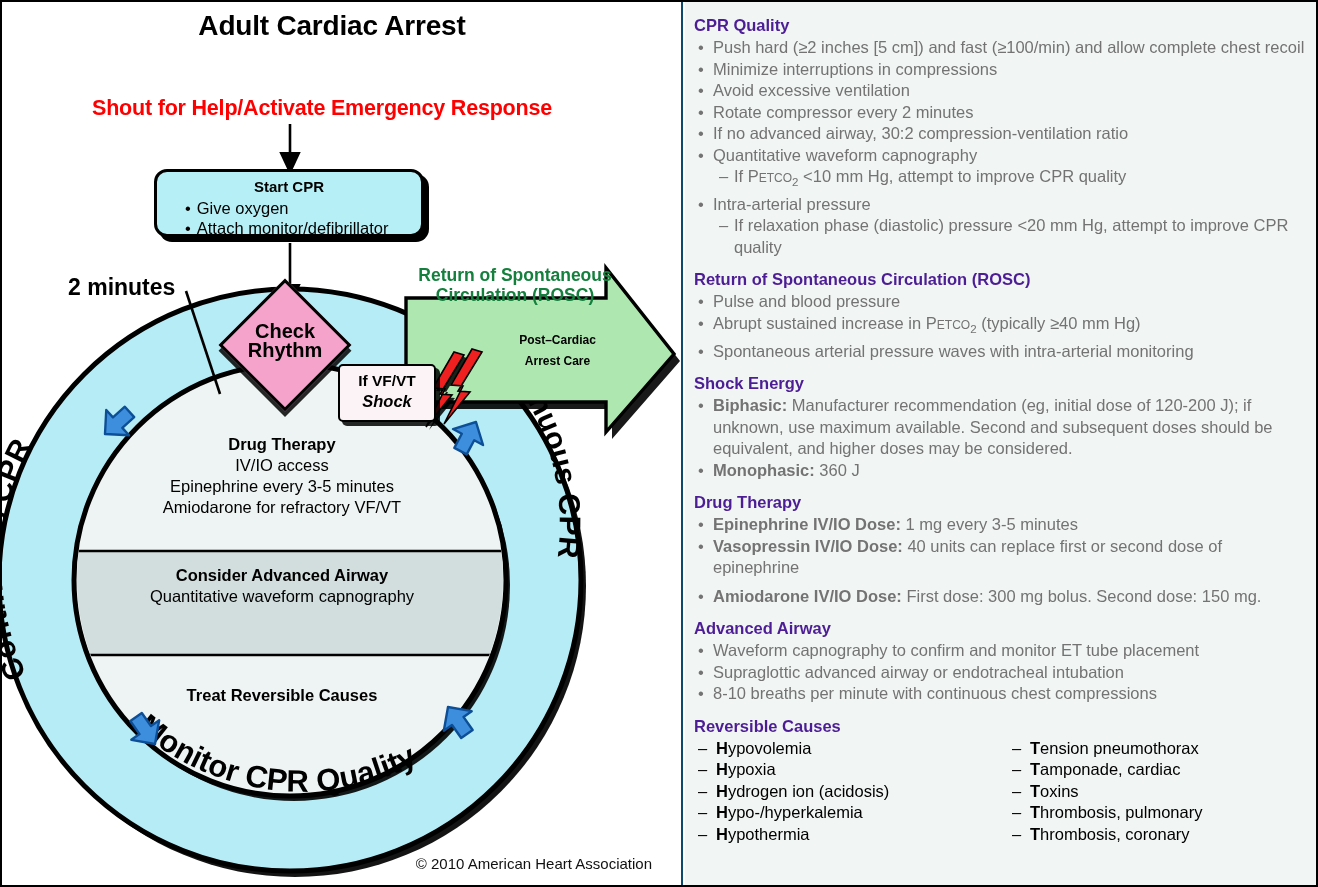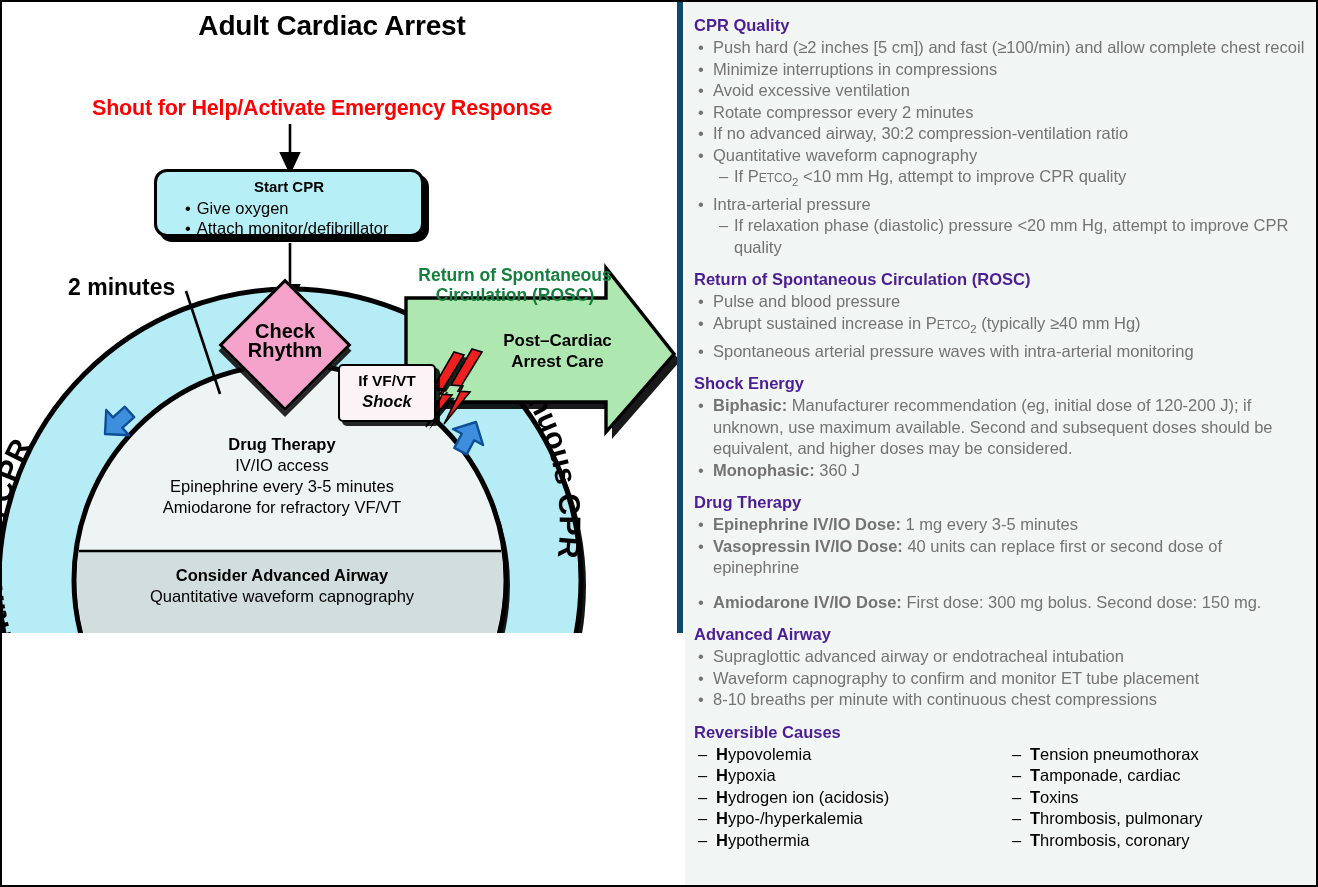--- a/index.html
+++ b/index.html
@@ -13,23 +13,23 @@
     position: relative;
     width: 1318px; height: 887px;
     background: #ffffff;
     border: 2px solid #000;
     overflow: hidden;
   }
 
   
   #left-panel {
     position: absolute; left: 0; top: 0;
-    width: 681px; height: 631px;
+    width: 681px; height: 883px;
     background: #ffffff;
-    border-right: 6px solid #0c4a6e;
+    border-right: 2px solid #0c4a6e;
     overflow: hidden;
   }
 
   #diagram-svg { position: absolute; left: 0; top: 0; }
 
   #page-title {
     position: absolute; left: 0; top: 8px; width: 660px;
     text-align: center;
     font-size: 28px; font-weight: bold; color: #000;
     letter-spacing: -0.2px;
@@ -100,21 +100,21 @@
   
   #rosc-label {
     position: absolute; left: 398px; top: 263px;
     width: 230px; text-align: center;
     font-size: 17.5px; font-weight: bold; color: #15803d;
     line-height: 20px;
   }
   #post-arrest-label {
     position: absolute; left: 468px; top: 328px;
     width: 175px; text-align: center;
-    font-size: 17px; font-weight: bold; color: #000;
+    font-size: 12px; font-weight: bold; color: #000;
     line-height: 21px;
   }
 
   
   .inner-head { font-size: 16.5px; font-weight: bold; color: #000; line-height: 21px; }
   .inner-line { font-size: 16.5px; color: #000; line-height: 21px; }
 
   #drug-therapy-block {
     position: absolute; left: 130px; top: 432px; width: 300px; text-align: center;
   }
@@ -337,28 +337,28 @@
           <ul class="bl">
             <li><span class="b">Biphasic:</span> Manufacturer recommendation (eg, initial dose of 120-200 J); if unknown, use maximum available. Second and subsequent doses should be equivalent, and higher doses may be considered.</li>
             <li><span class="b">Monophasic:</span> 360 J</li>
           </ul>
         </div>
         <div class="sec">
           <div class="sec-title">Drug Therapy</div>
           <ul class="bl">
             <li><span class="b">Epinephrine IV/IO Dose:</span> 1 mg every 3-5 minutes</li>
             <li><span class="b">Vasopressin IV/IO Dose:</span> 40 units can replace first or second dose of epinephrine</li>
-            <li style="margin-top: 13px;"><span class="b">Amiodarone IV/IO Dose:</span> First dose: 300 mg bolus. Second dose: 150 mg.</li>
+            <li style="margin-top: 7px;"><span class="b">Amiodarone IV/IO Dose:</span> First dose: 300 mg bolus. Second dose: 150 mg.</li>
           </ul>
         </div>
         <div class="sec">
           <div class="sec-title">Advanced Airway</div>
           <ul class="bl">
+            <li>Waveform capnography to confirm and monitor ET tube placement</li>
             <li>Supraglottic advanced airway or endotracheal intubation</li>
-            <li>Waveform capnography to confirm and monitor ET tube placement</li>
             <li>8-10 breaths per minute with continuous chest compressions</li>
           </ul>
         </div>
       </div>
 
     <div class="sec">
       <div class="sec-title">Reversible Causes</div>
       <div id="reversible-causes-cols">
         <div>
             <ul class="dl" id="rc-left">

